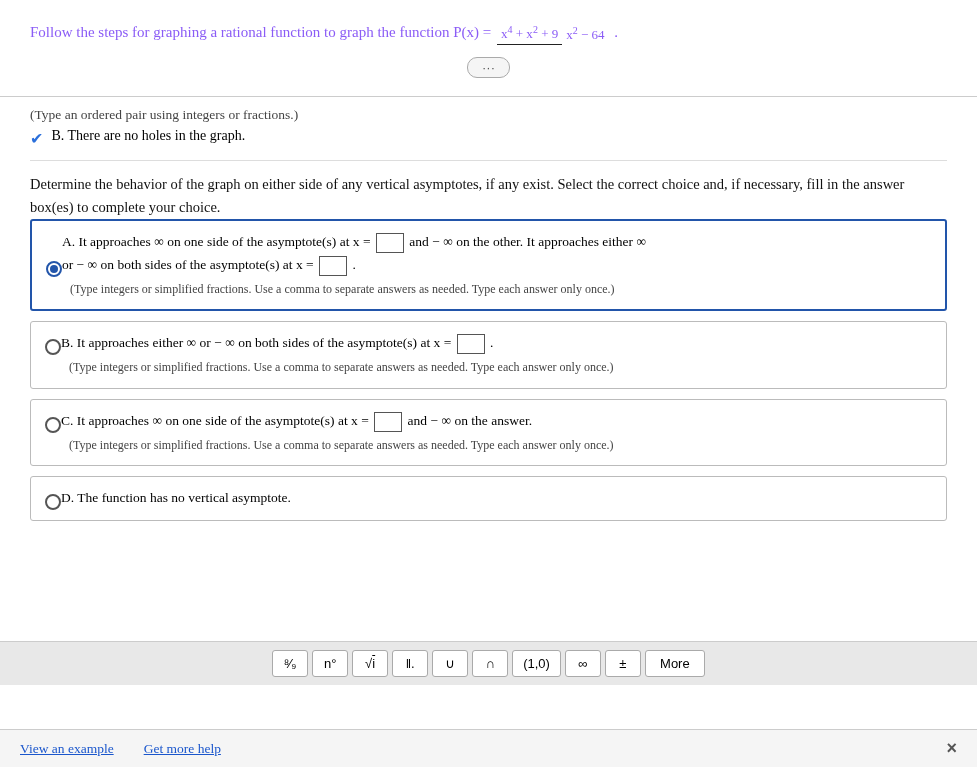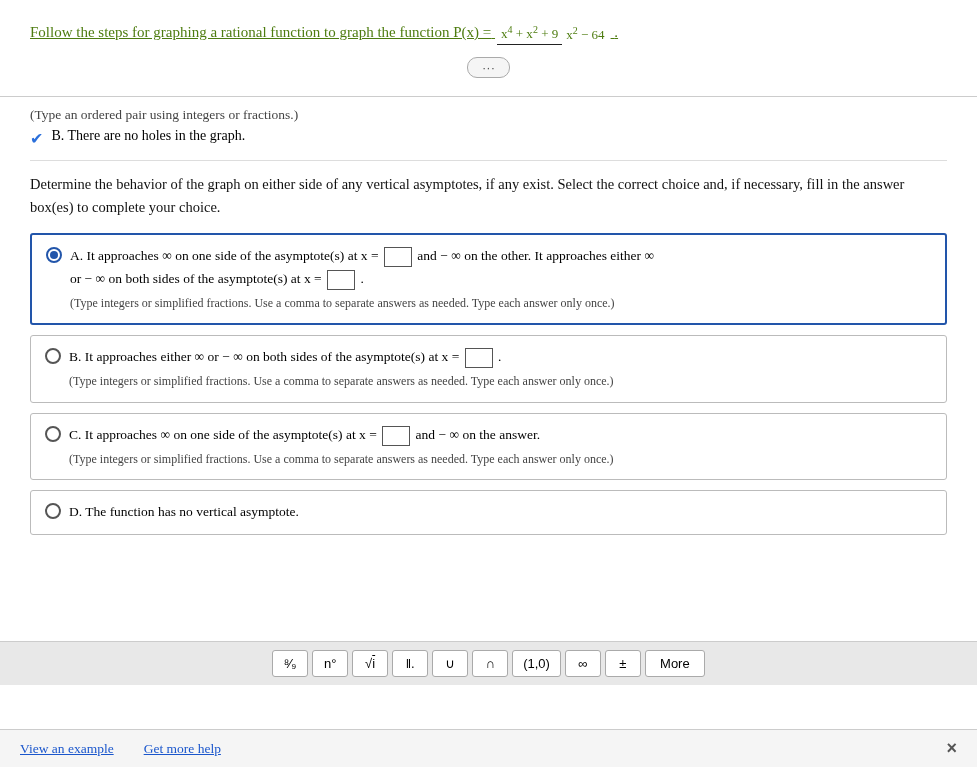--- a/index.html
+++ b/index.html
@@ -16,23 +16,22 @@
       background: white;
       display: flex;
       flex-direction: column;
     }
     .header-section {
       padding: 18px 30px 10px 30px;
       border-bottom: 1px solid #ccc;
     }
     .header-text {
       font-size: 15px;
-      color: #4d7c0f;
+      color: #8b5cf6;
       line-height: 1.5;
-      text-decoration: underline;
     }
     .fraction {
       display: inline-flex;
       flex-direction: row;
       align-items: center;
       vertical-align: middle;
       margin: 4px 2px;
     }
     .fraction .numerator {
       border-bottom: 1.5px solid #222;
@@ -78,42 +77,41 @@
     .check-icon {
       color: #2a6fdb;
       font-size: 16px;
       margin-right: 8px;
       margin-top: 1px;
     }
     .determine-text {
       font-size: 14.5px;
       color: #111;
       line-height: 1.6;
-      margin-bottom: 14px;
     }
     .options-container {
       display: flex;
       flex-direction: column;
       gap: 10px;
     }
     .option-box {
       border: 1.5px solid #bbb;
       border-radius: 3px;
       padding: 10px 14px;
       font-size: 13.5px;
       line-height: 1.7;
     }
     .option-box.selected {
       border: 2px solid #2255aa;
       background: #fff;
     }
     .option-row {
       display: flex;
-      align-items: flex-start;
-      gap: 8px;
+      align-items: flex-end;
+      gap: 0;
     }
     .radio-outer {
       width: 16px;
       height: 16px;
       border-radius: 50%;
       border: 2px solid #555;
       display: flex;
       align-items: center;
       justify-content: center;
       margin-top: 2px;

